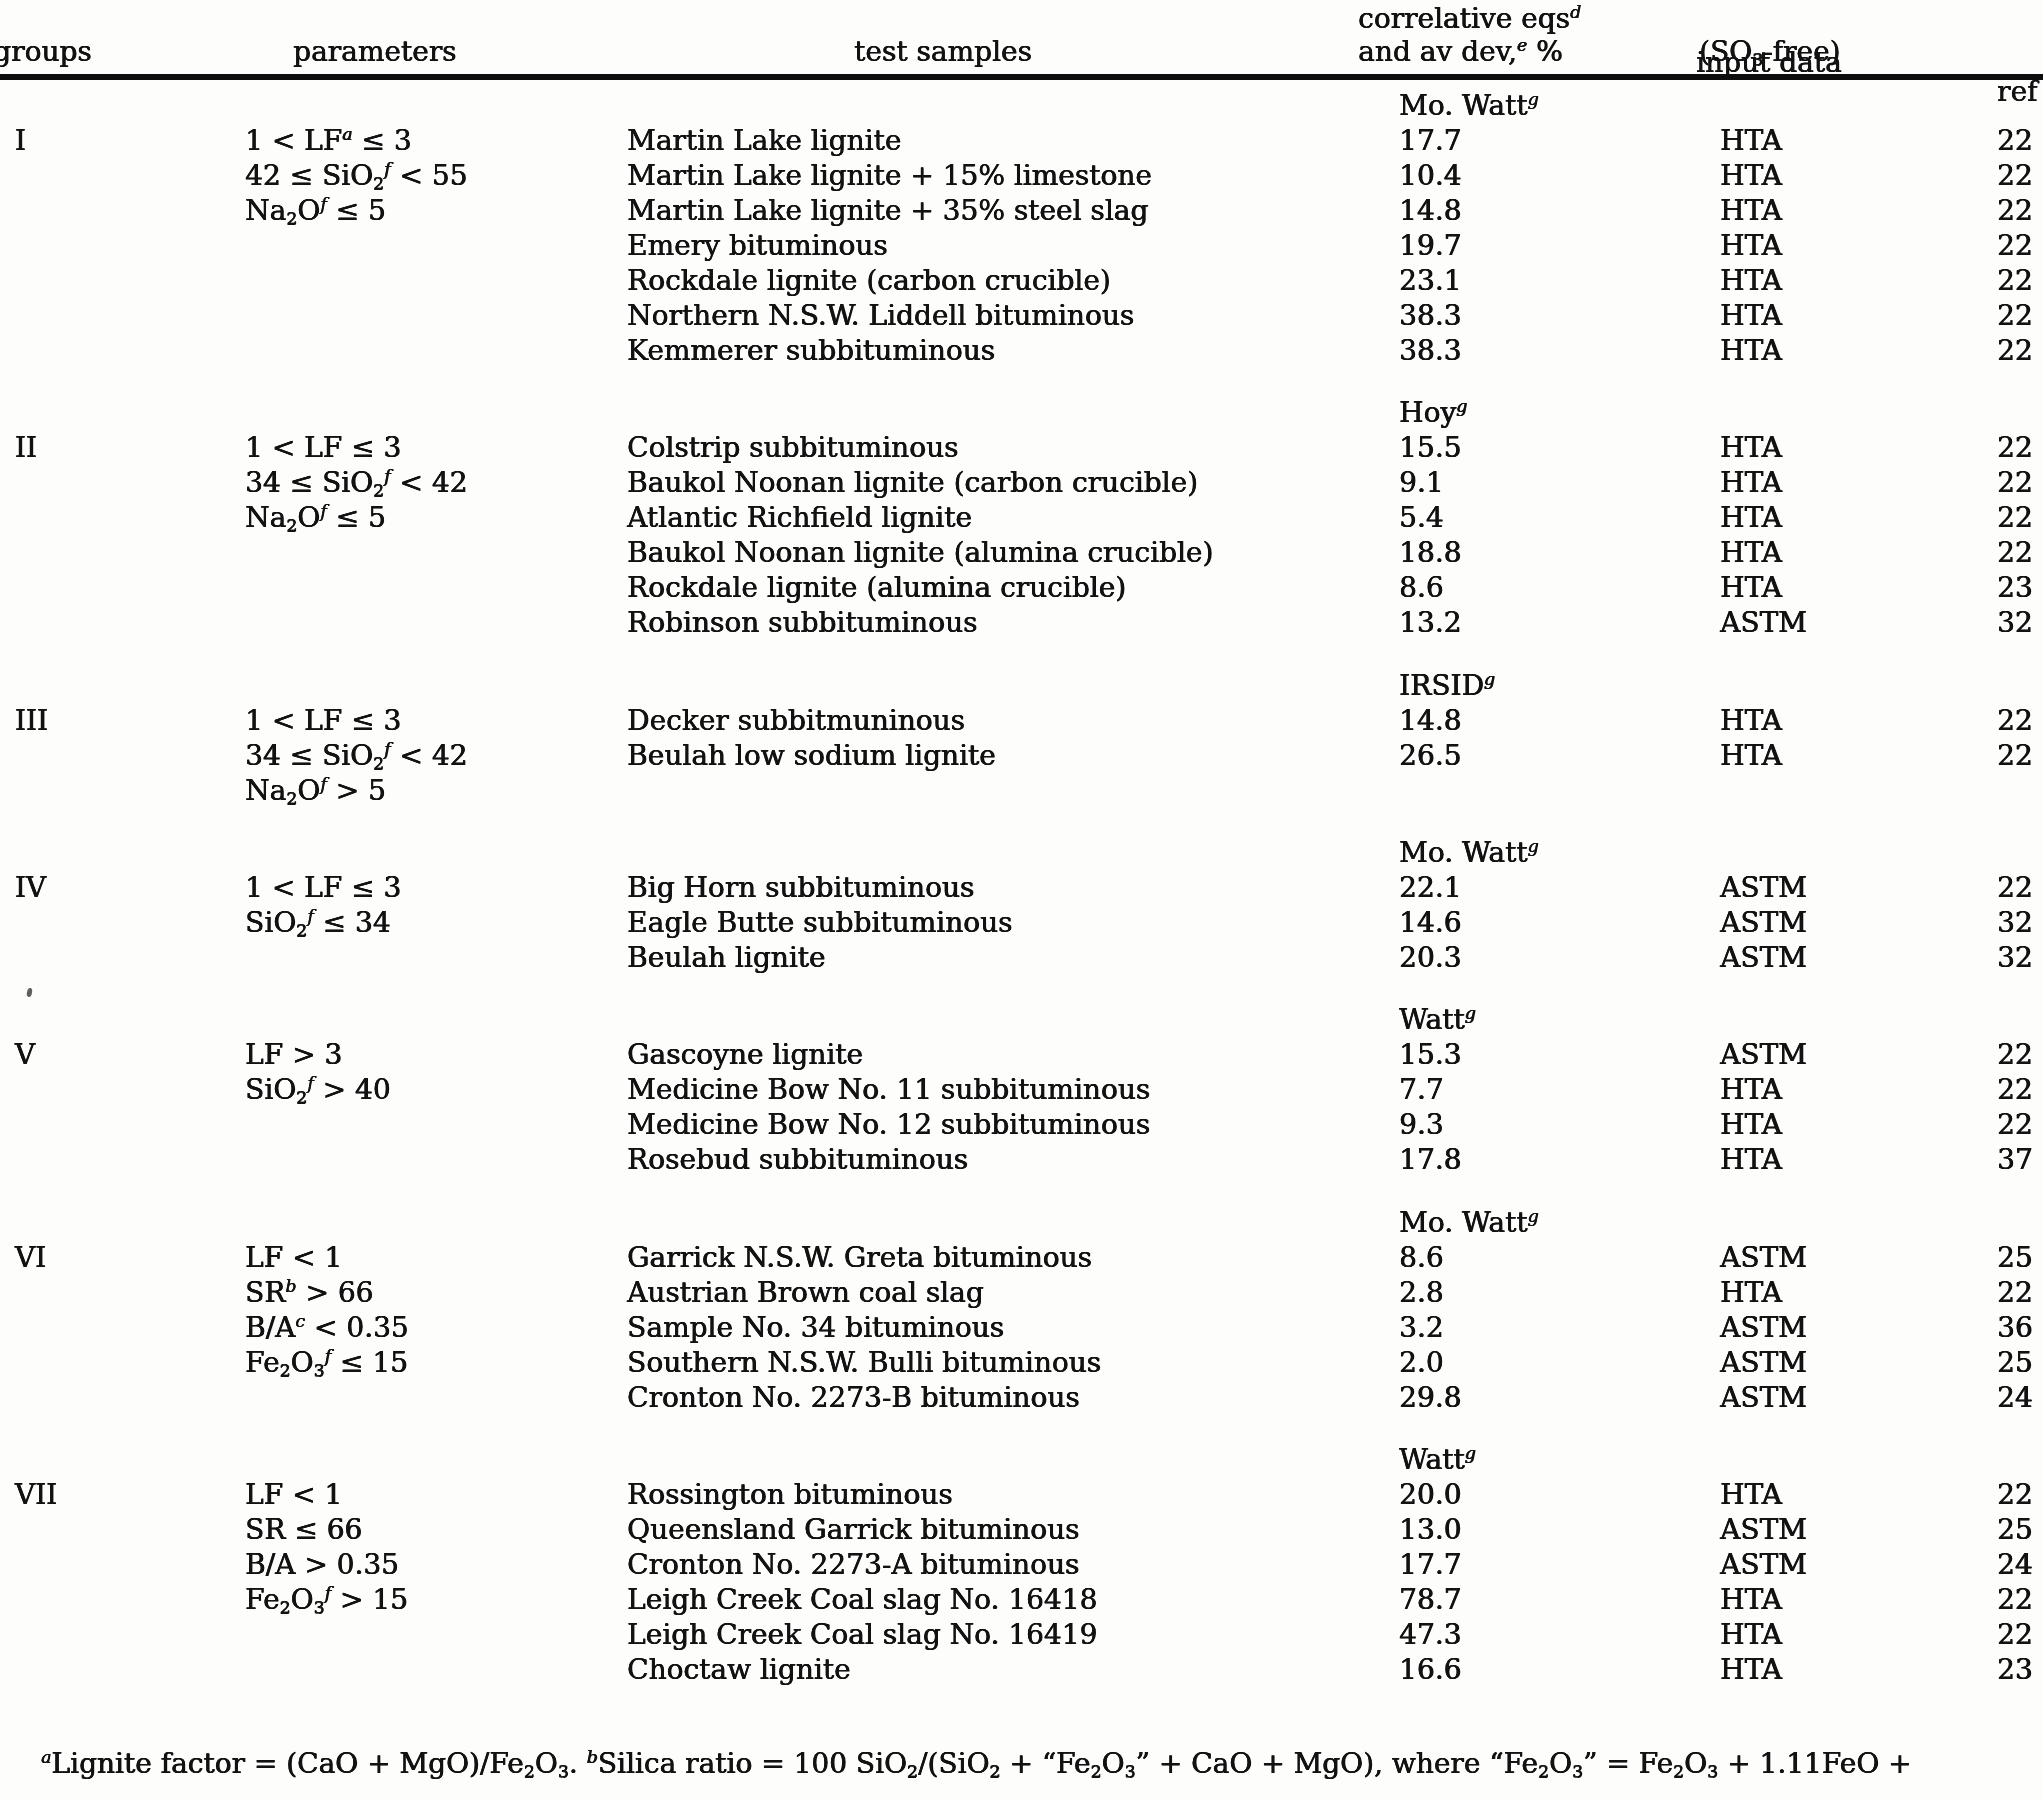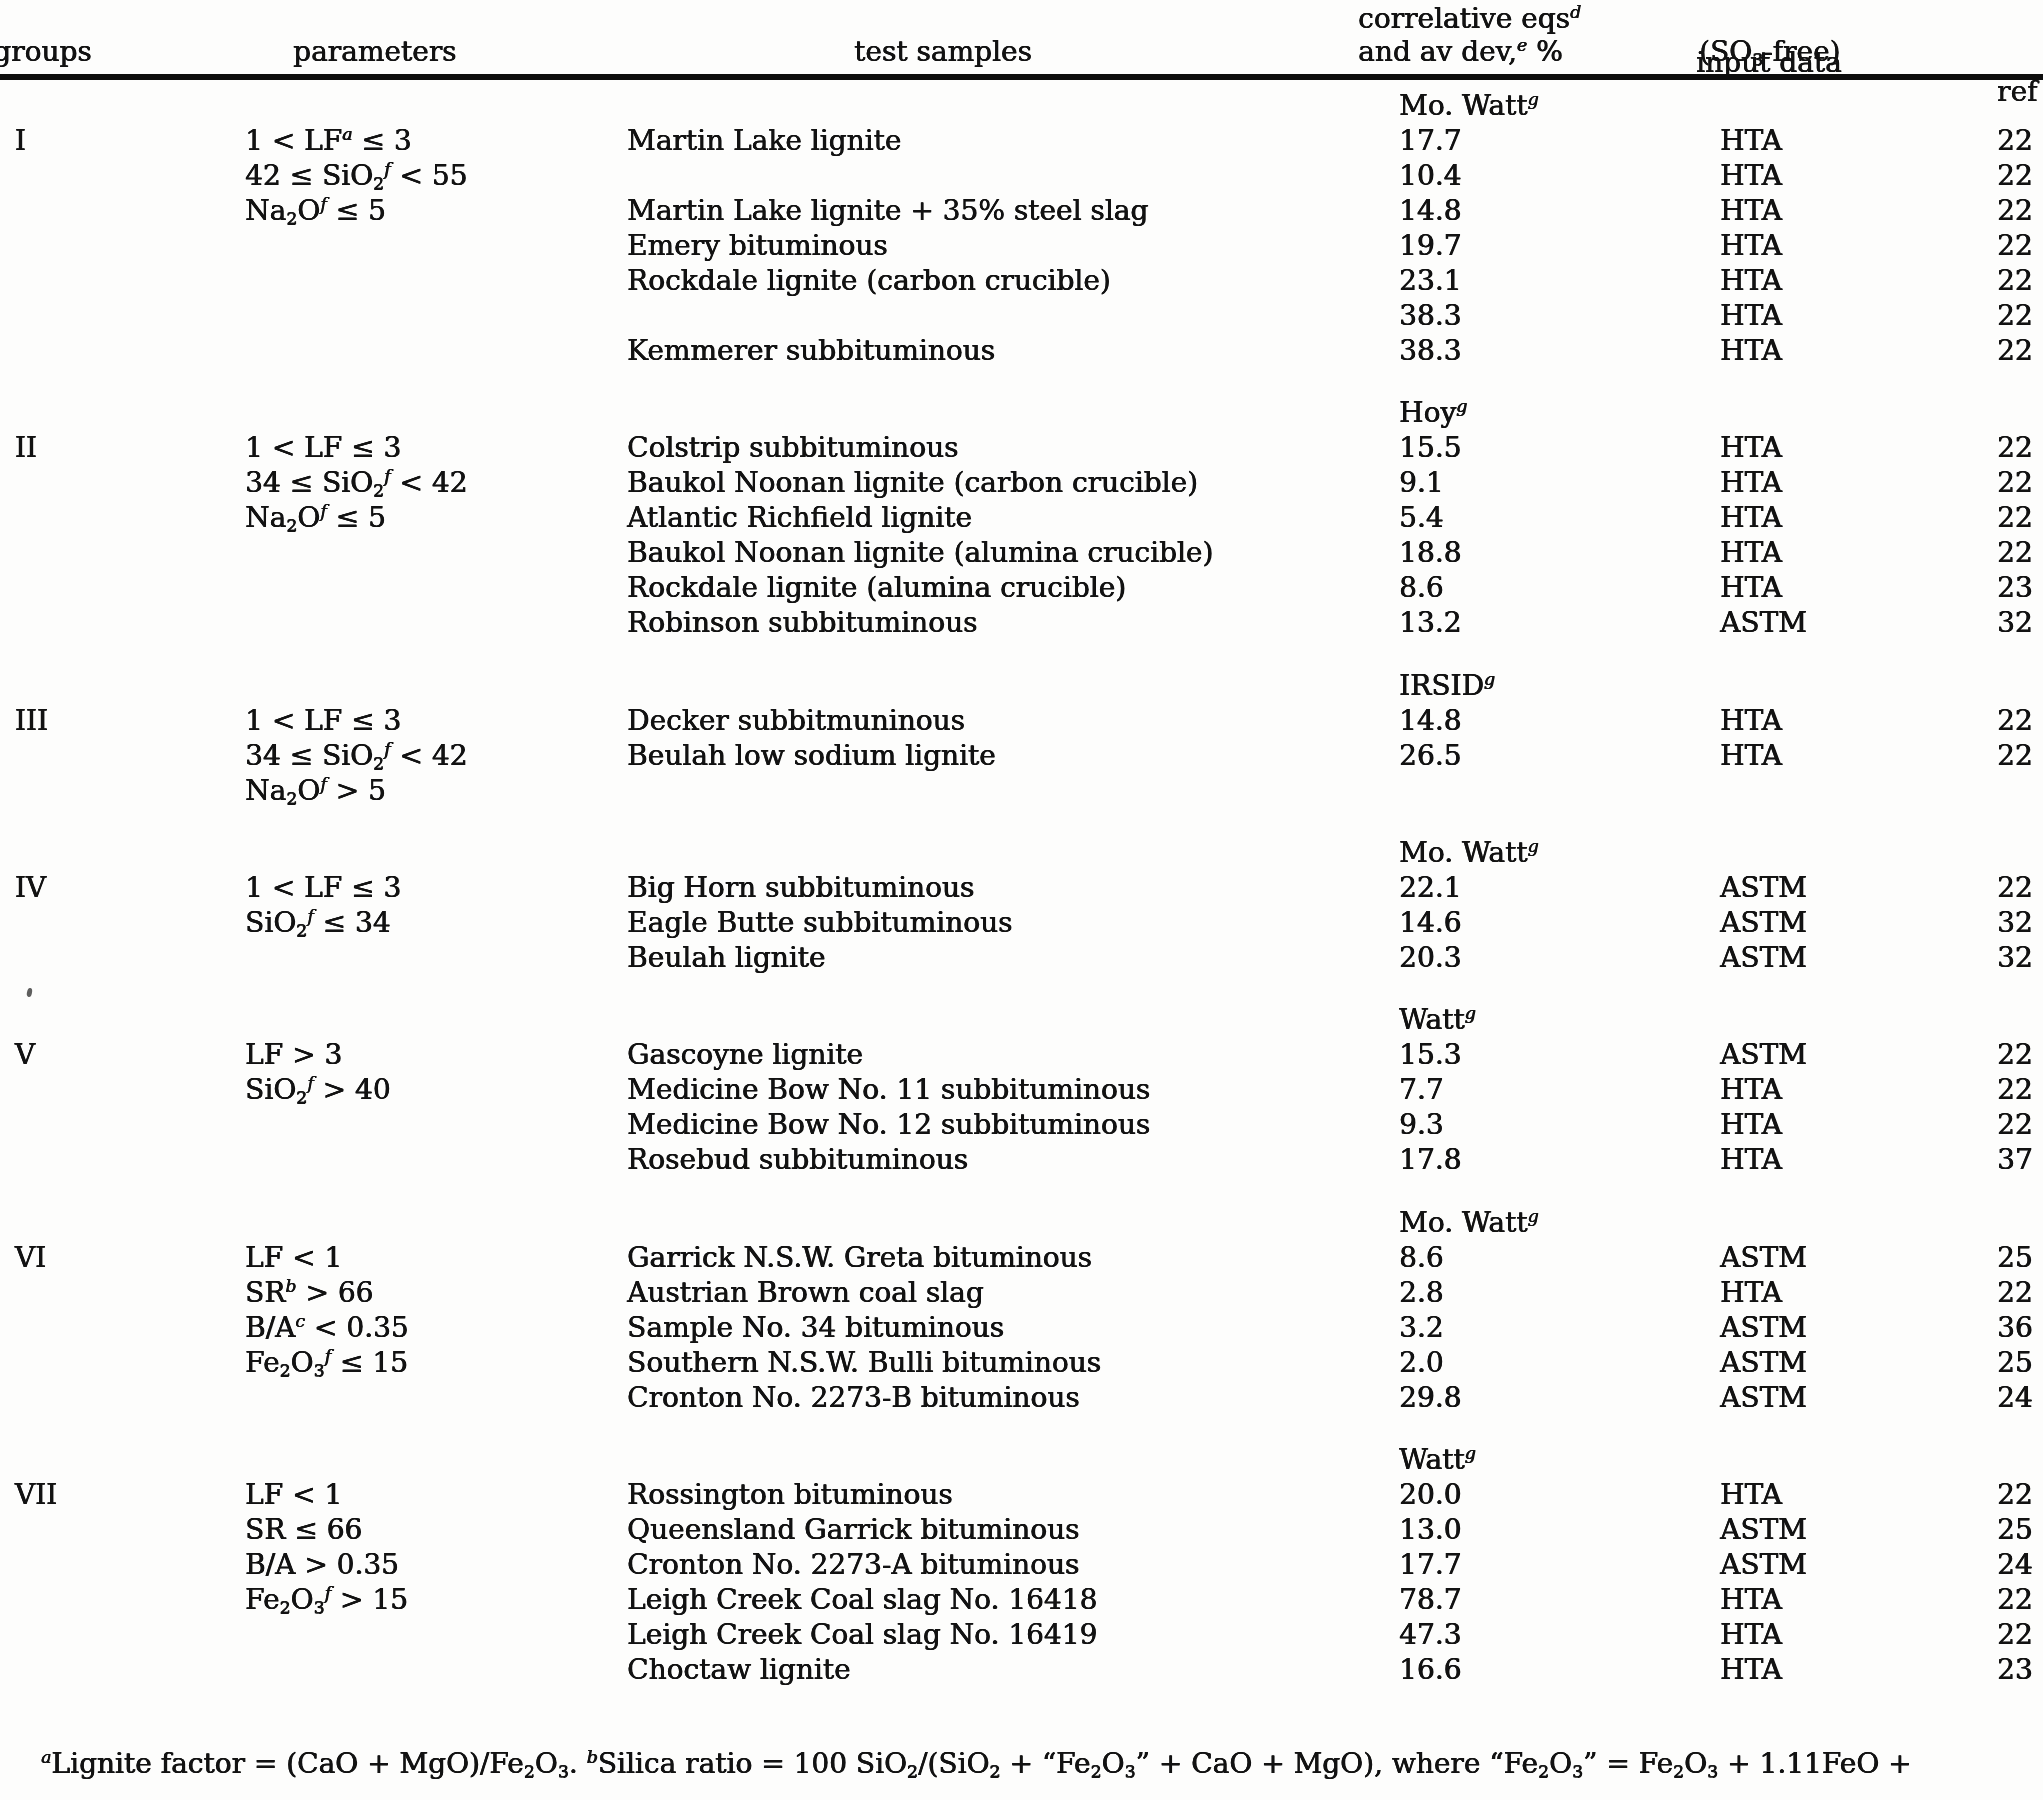--- a/index.html
+++ b/index.html
@@ -72,20 +72,21 @@
         <div class="line">
           <span class="cell col-group">I</span>
           <span class="cell col-params">1 &lt; LF<sup>a</sup> ≤ 3</span>
           <span class="cell col-sample">Martin Lake lignite</span>
           <span class="cell col-value">17.7</span>
           <span class="cell col-input">HTA</span>
           <span class="cell col-ref">22</span>
         </div>
         <div class="line">
           <span class="cell col-params">42 ≤ SiO<sub>2</sub><sup>f</sup> &lt; 55</span>
+          <span class="cell col-sample">Martin Lake lignite + 15% limestone</span>
           <span class="cell col-value">10.4</span>
           <span class="cell col-input">HTA</span>
           <span class="cell col-ref">22</span>
         </div>
         <div class="line">
           <span class="cell col-params">Na<sub>2</sub>O<sup>f</sup> ≤ 5</span>
           <span class="cell col-sample">Martin Lake lignite + 35% steel slag</span>
           <span class="cell col-value">14.8</span>
           <span class="cell col-input">HTA</span>
           <span class="cell col-ref">22</span>
@@ -96,20 +97,21 @@
           <span class="cell col-input">HTA</span>
           <span class="cell col-ref">22</span>
         </div>
         <div class="line">
           <span class="cell col-sample">Rockdale lignite (carbon crucible)</span>
           <span class="cell col-value">23.1</span>
           <span class="cell col-input">HTA</span>
           <span class="cell col-ref">22</span>
         </div>
         <div class="line">
+          <span class="cell col-sample">Northern N.S.W. Liddell bituminous</span>
           <span class="cell col-value">38.3</span>
           <span class="cell col-input">HTA</span>
           <span class="cell col-ref">22</span>
         </div>
         <div class="line">
           <span class="cell col-sample">Kemmerer subbituminous</span>
           <span class="cell col-value">38.3</span>
           <span class="cell col-input">HTA</span>
           <span class="cell col-ref">22</span>
         </div>

